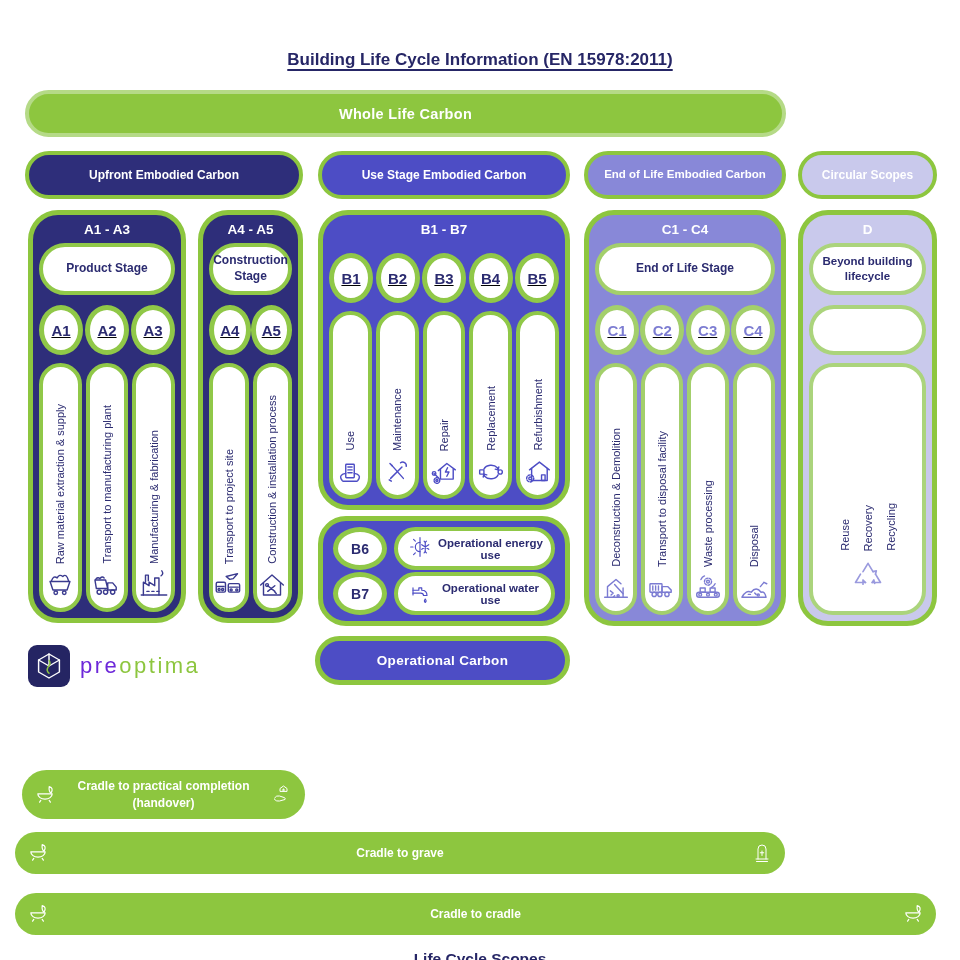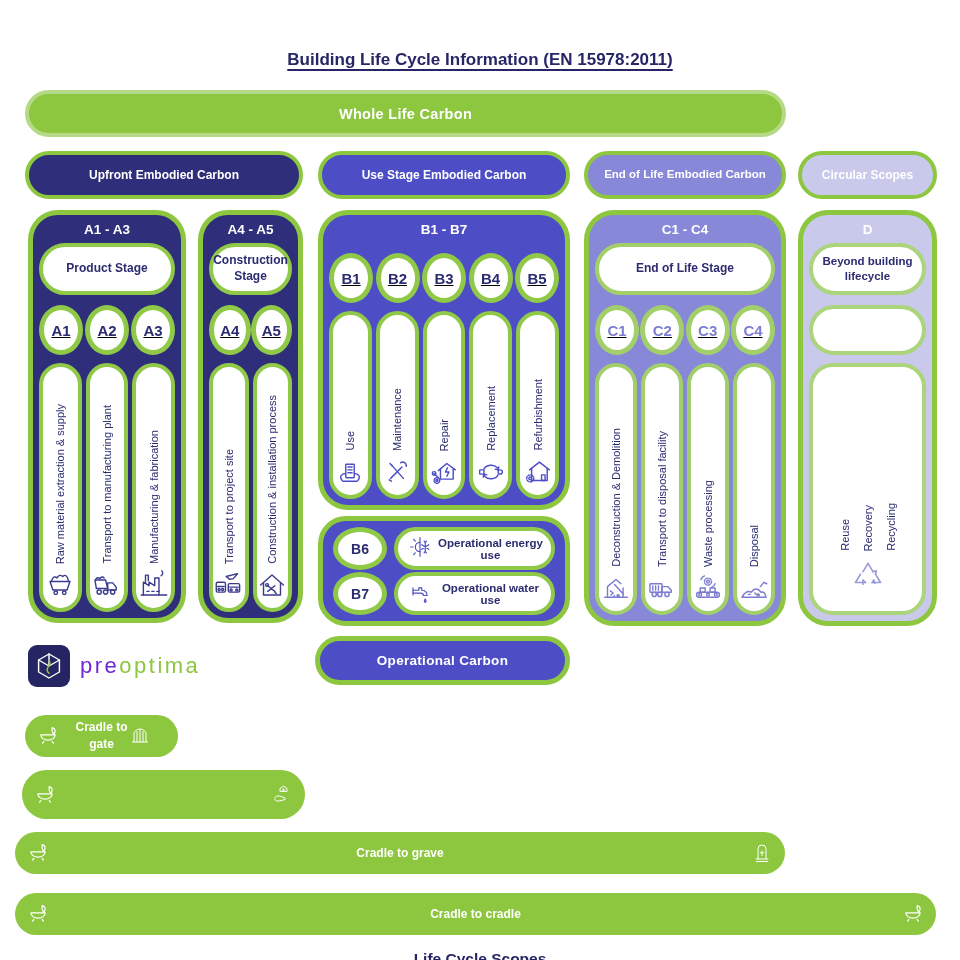--- a/index.html
+++ b/index.html
@@ -469,40 +469,28 @@
         <path d="M20 5 L33 12.5 V27.5 L20 35 L7 27.5 V12.5 Z" stroke="#ffffff"></path>
         <path d="M20 5 V20 M7 12.5 L20 20 L33 12.5" stroke="#ffffff"></path>
         <path d="M20 29 q-4 -3 -1 -8 q4 -4 1 -8" stroke="#8dc63f"></path>
       </svg>
     </div>
     <div class="logo-text">
       <span class="logo-pre">pre</span><span class="logo-optima">optima</span>
     </div>
   </div>
 
-  <div class="bar bar-gate">
-    <svg class="ic ic-w lic" viewBox="0 0 40 40">
-        <path d="M8 18 a12 9 0 0 0 24 0 z"></path>
-        <path d="M27 6 q8 2 3 11 M27 6 q-1 8 3 11"></path>
-        <path d="M13 29 l-2 3 M27 29 l2 3"></path>
-      </svg>
-    <span>Cradle to gate</span>
-    <svg class="ic ic-w ric" viewBox="0 0 48 48">
-        <path d="M12 36 V20 a12 10 0 0 1 24 0 v16"></path>
-        <path d="M18 36 V15 M24 36 V12 M30 36 V15"></path>
-        <path d="M9 36 h30"></path>
-      </svg>
-  </div>
 
   <div class="bar bar-handover">
     <svg class="ic ic-w lic" viewBox="0 0 40 40">
         <path d="M8 18 a12 9 0 0 0 24 0 z"></path>
         <path d="M27 6 q8 2 3 11 M27 6 q-1 8 3 11"></path>
         <path d="M13 29 l-2 3 M27 29 l2 3"></path>
       </svg>
+    <span>Cradle to practical completion (handover)</span>
     <svg class="ic ic-w ric" viewBox="0 0 48 48">
         <path d="M20 16 v-5 l7 -5 7 5 v5 z"></path>
         <path d="M26 16 v-4 h2 v4"></path>
         <path d="M9 30 q4 -6 10 -4 l9 3 q4 1.5 2 4 l-11 3 q-6 1.5 -10 -3"></path>
       </svg>
   </div>
 
   <div class="bar bar-grave">
     <svg class="ic ic-w lic" viewBox="0 0 40 40">
         <path d="M8 18 a12 9 0 0 0 24 0 z"></path>

